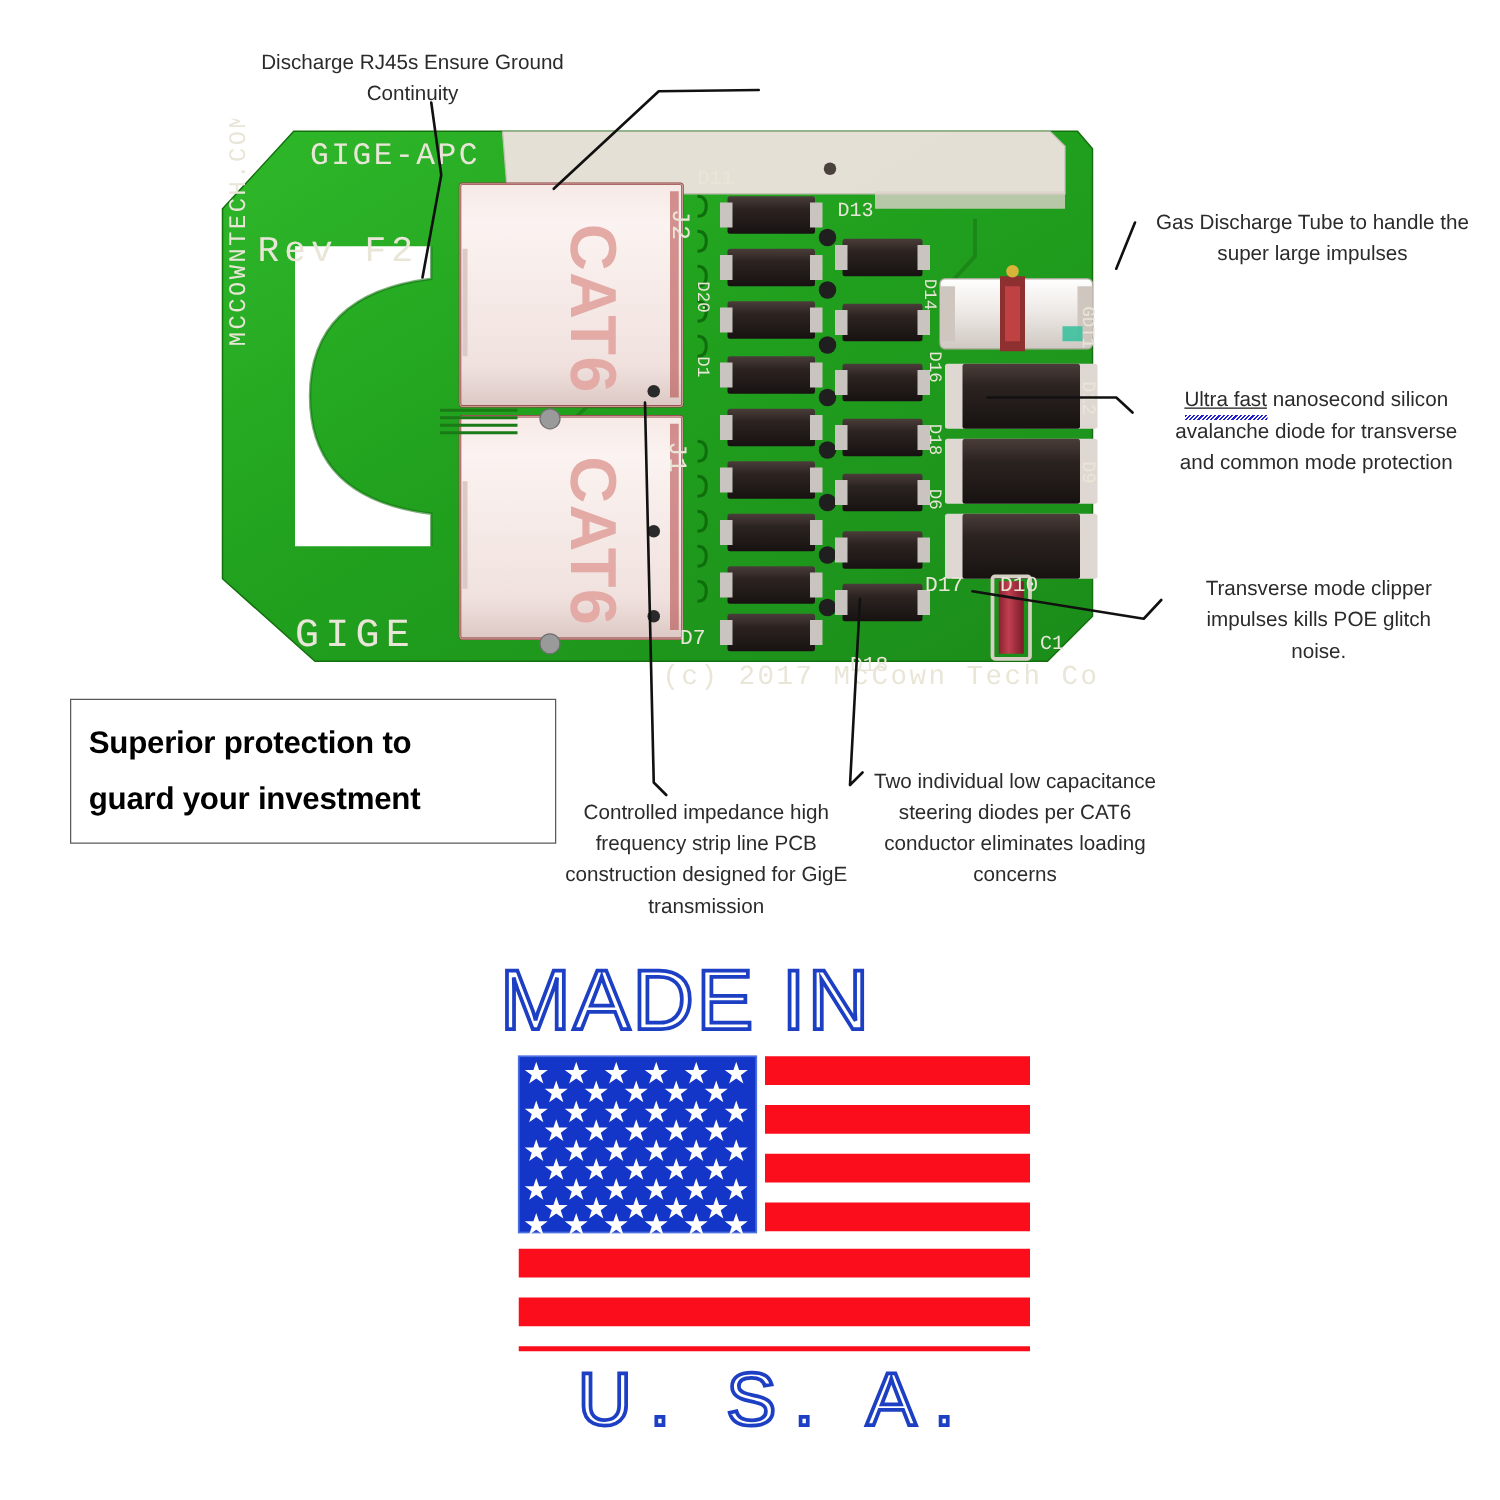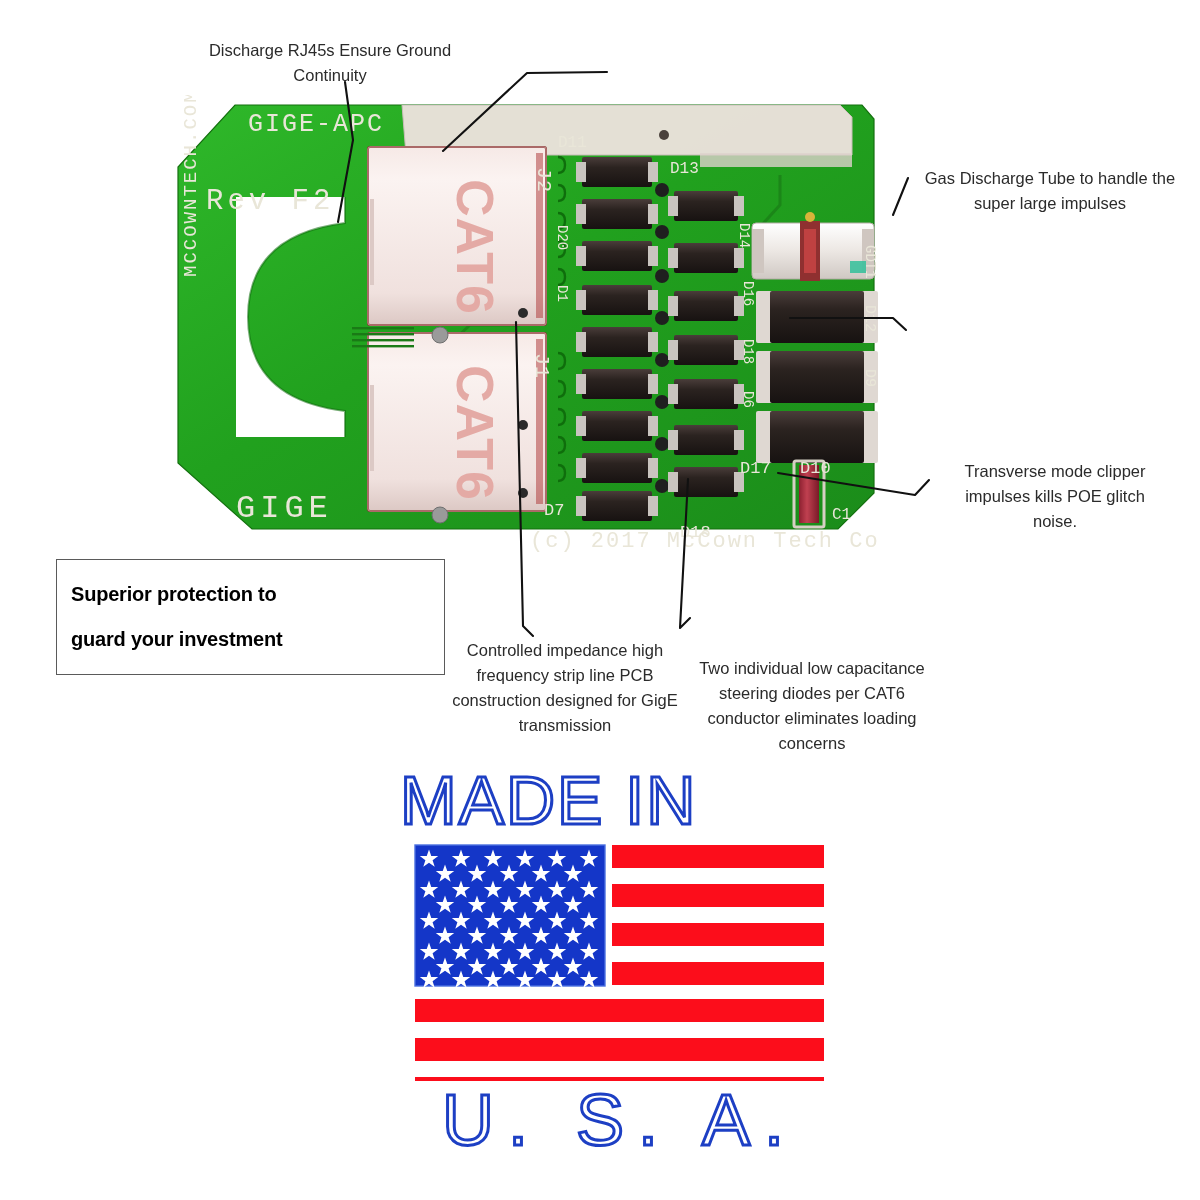--- a/index.html
+++ b/index.html
@@ -72,21 +72,21 @@
     background: #ffffff;
     box-sizing: border-box;
     display: flex;
     flex-direction: column;
     justify-content: center;
     padding: 0 14px;
   }
   #tagline-box .tl {
     font-family: "Liberation Sans", sans-serif;
     font-weight: bold;
-    font-size: 20px;
+    font-size: 25px;
     line-height: 45px;
     letter-spacing: -0.2px;
     color: #000;
   }
 
   
   #pcb-photo {
     position: absolute;
     left: 140px;
     top: 95px;
@@ -119,21 +119,21 @@
     color: transparent;
     -webkit-text-stroke: 3px #1d3fc4;
     text-align: left;
   }
   #miu-usa {
     position: absolute;
     left: 0;
     top: 322px;
     width: 440px;
     height: 72px;
-    font-size: 72px;
+    font-size: 60px;
     line-height: 66px;
     color: transparent;
     -webkit-text-stroke: 3px #1d3fc4;
     text-align: center;
     letter-spacing: 14px;
   }
   #flag {
     position: absolute;
     left: 12px;
     top: 78px;
@@ -416,26 +416,29 @@
     </g>
   </svg>
 
   <div class="callout center" style="left:180px; top:38px; width:300px;">Discharge RJ45s Ensure Ground
 Continuity</div>
 
 
   <div class="callout center" style="left:905px; top:166px; width:290px;text-align:center;">Gas Discharge Tube to handle the
 super large impulses</div>
 
+  <div class="callout center" style="left:912px; top:308px; width:282px;"><span class="spell-underline">Ultra fast</span><span style="white-space:pre-line;"> nanosecond silicon
+avalanche diode for transverse
+and common mode protection</span></div>
 
   <div class="callout center" style="left:930px; top:459px; width:250px;">Transverse mode clipper
 impulses kills POE glitch
 noise.</div>
 
-  <div class="callout center" style="left:672px; top:613px; width:280px;margin-top:43px;">Two individual low capacitance
+  <div class="callout center" style="left:672px; top:613px; width:280px;">Two individual low capacitance
 steering diodes per CAT6
 conductor eliminates loading
 concerns</div>
 
   <div class="callout center" style="left:452px; top:638px; width:226px;">Controlled impedance high
 frequency strip line PCB
 construction designed for GigE
 transmission</div>
 
   <div id="tagline-box">

